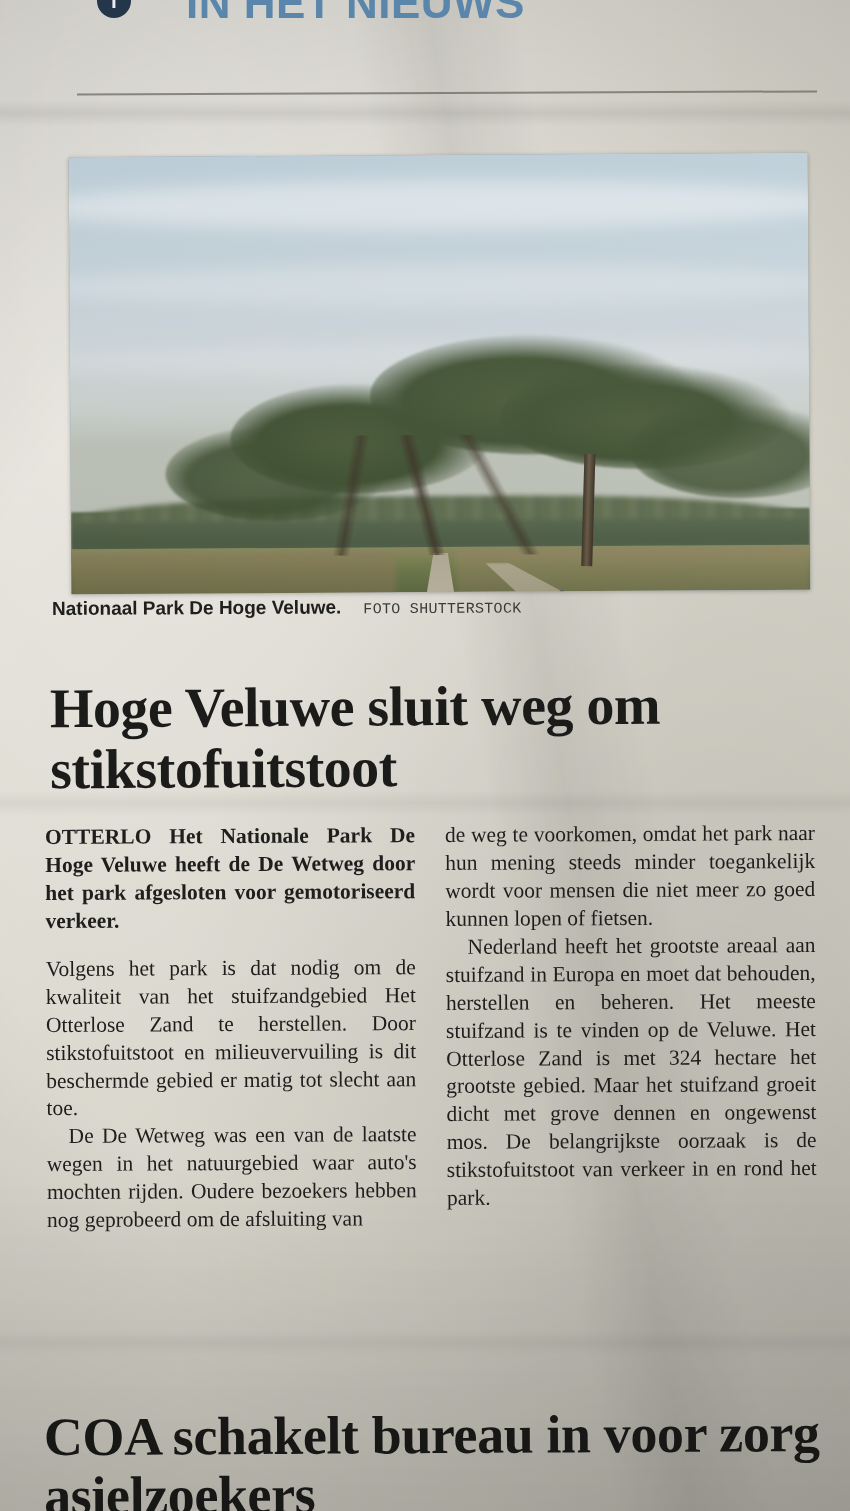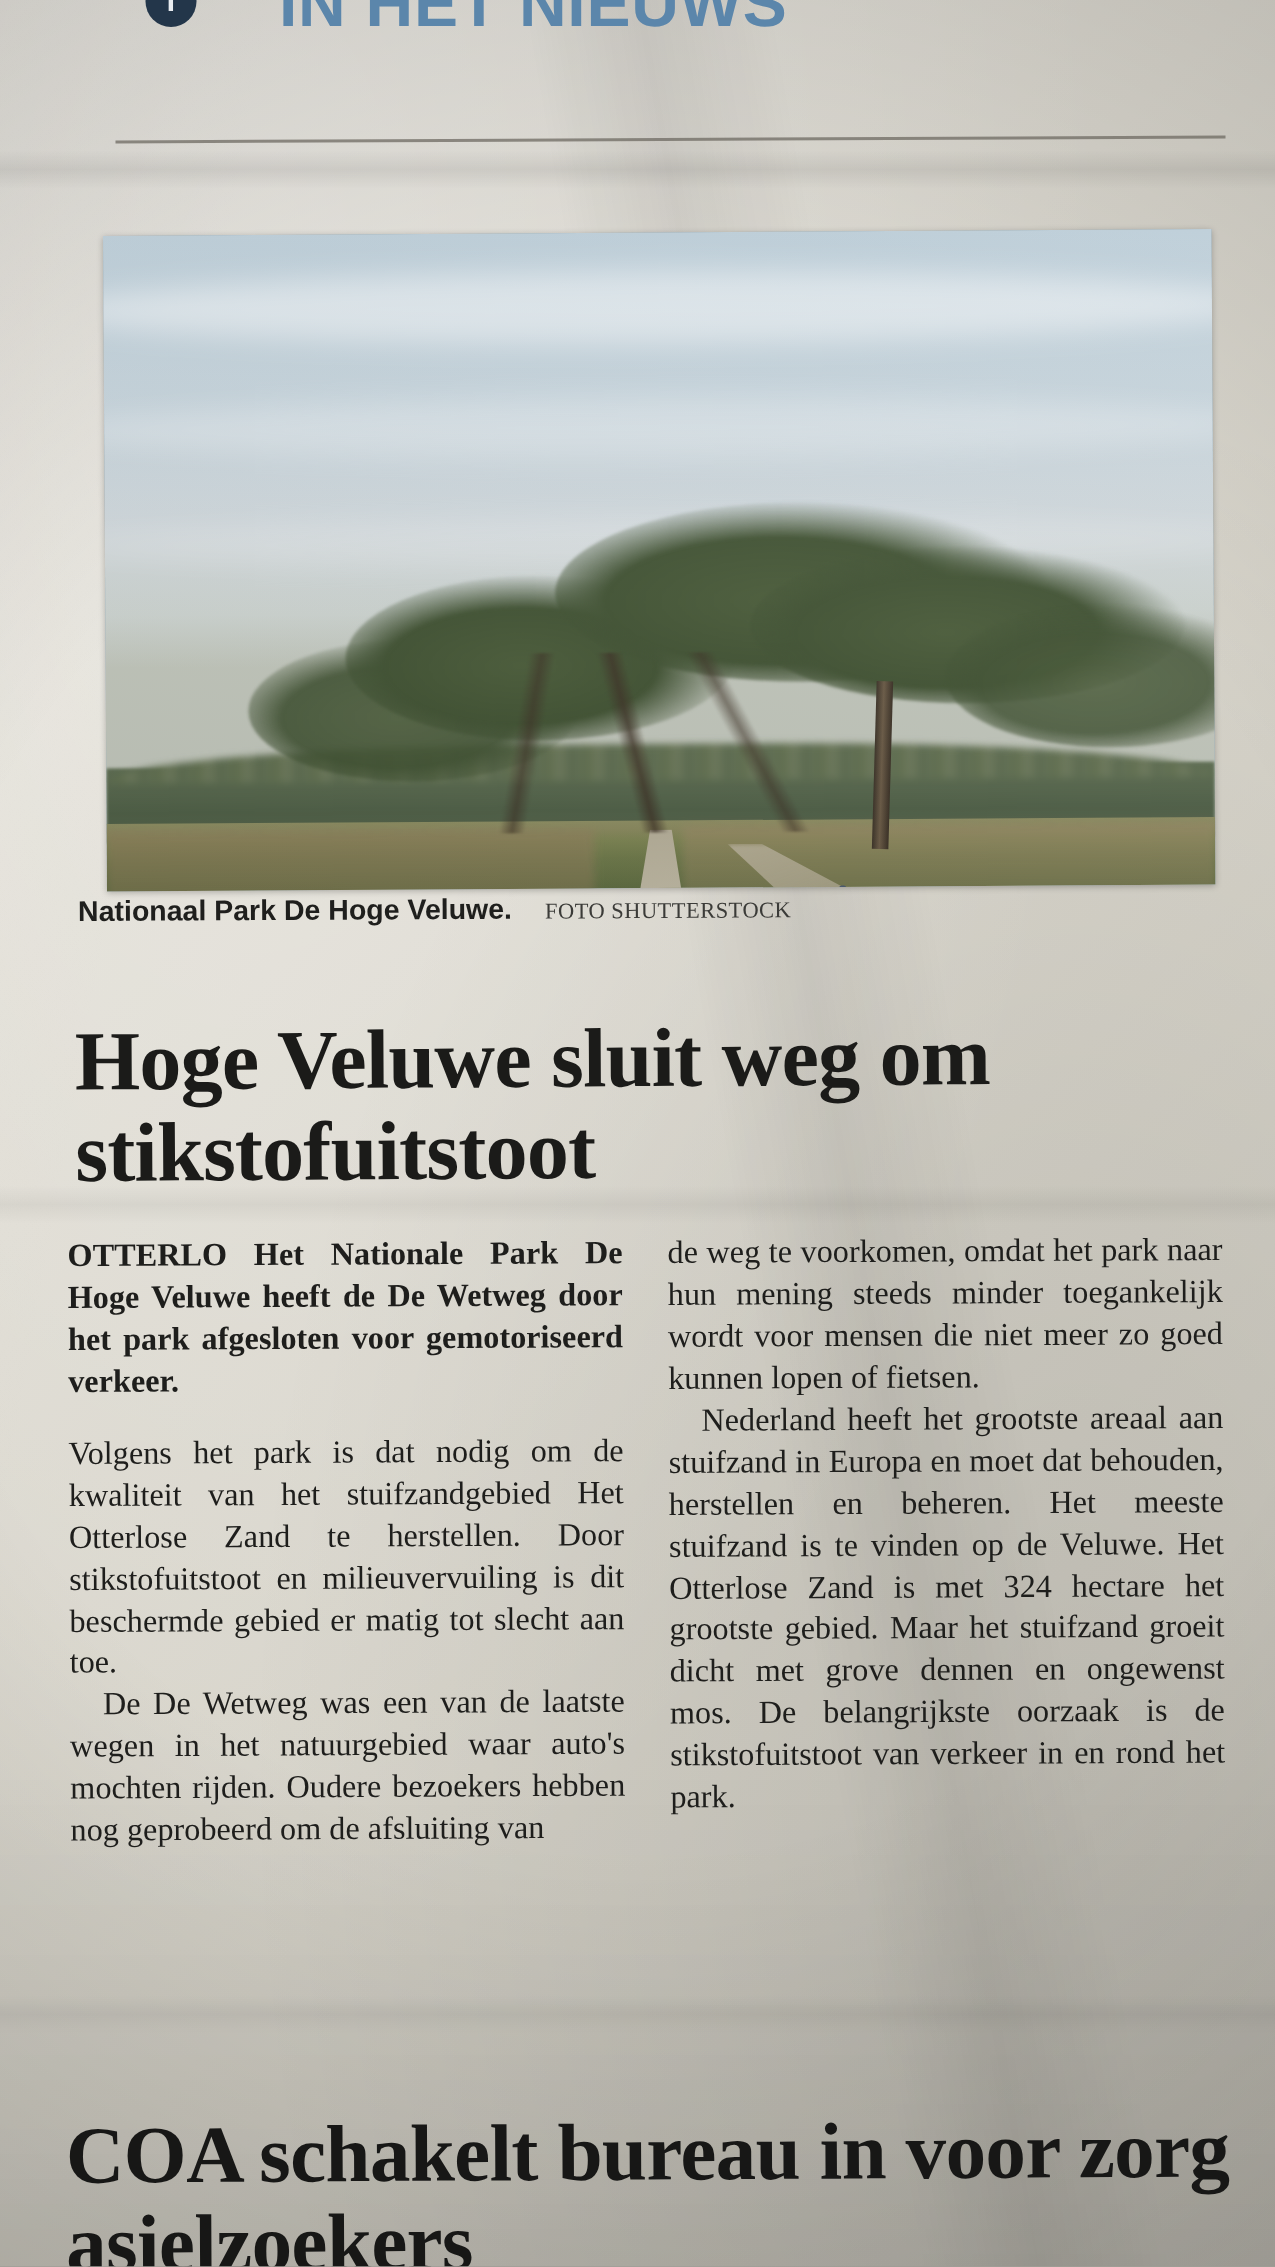--- a/index.html
+++ b/index.html
@@ -241,21 +241,21 @@
     align-items: baseline;
     gap: 22px;
   }
   .caption-text {
     font-family: "Liberation Sans", sans-serif;
     font-weight: bold;
     font-size: 19px;
     color: #1f1f1d;
   }
   .caption-credit {
-    font-family: Liberation Serif, serif;
+    font-family: Liberation Mono, monospace;
     font-size: 15px;
     letter-spacing: .3px;
     color: #3b3b38;
   }
 
   
   .headline {
     position: absolute;
     left: 50px;
     top: 638px;

